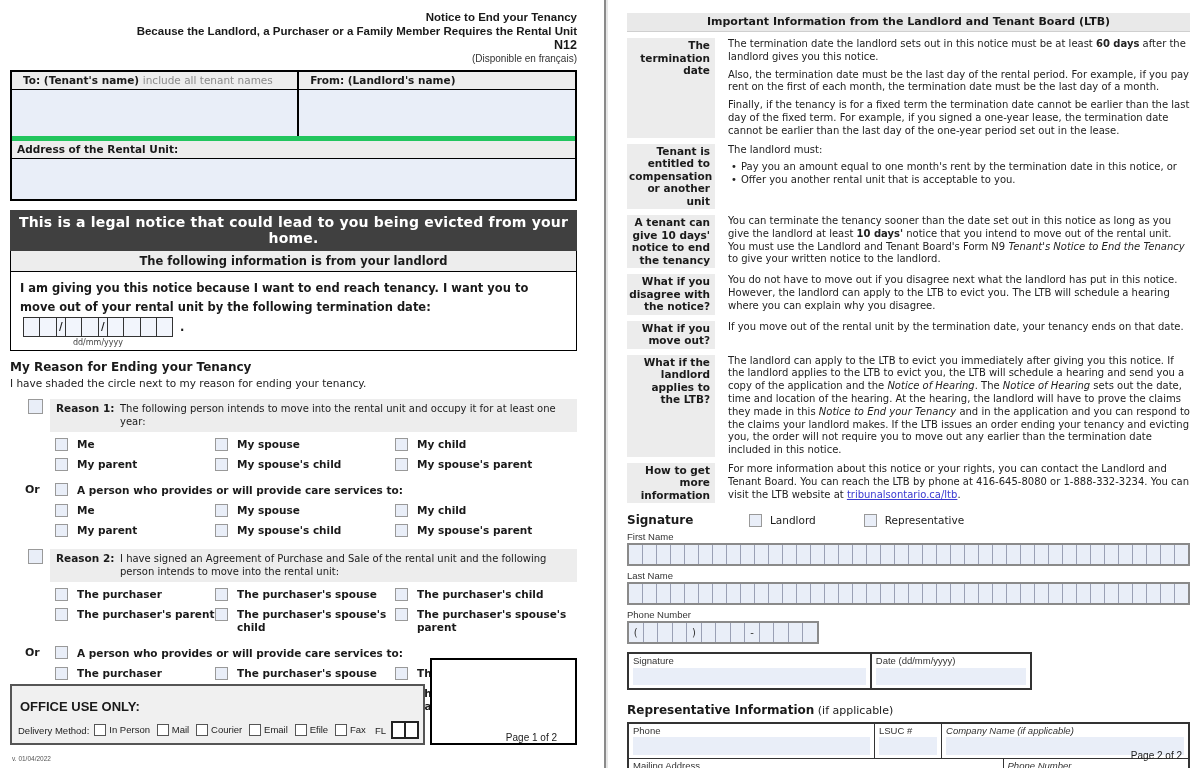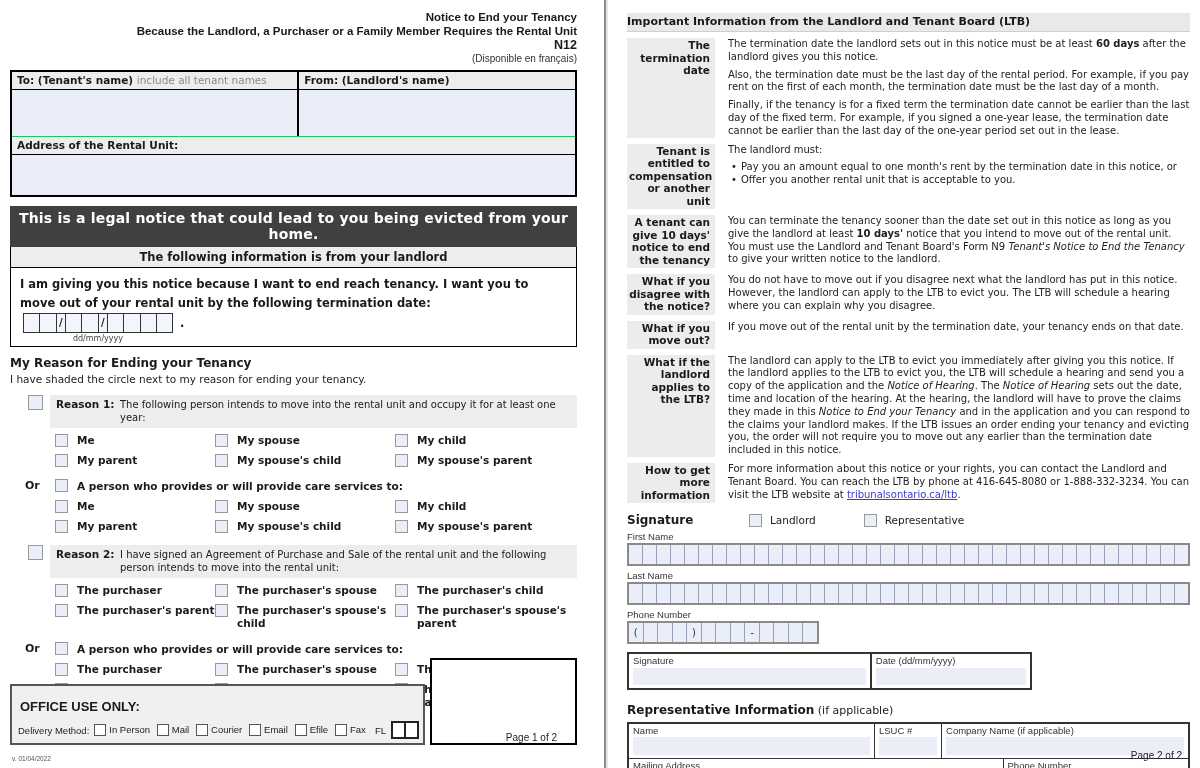--- a/index.html
+++ b/index.html
@@ -20,24 +20,24 @@
   
   .p1-header { text-align:right; font-family:"Liberation Sans",sans-serif; margin-top:2px; }
   .p1-title { font-weight:bold; font-size:11.5px; line-height:14px; }
   .p1-code { font-weight:bold; font-size:12.5px; line-height:15px; }
   .p1-lang { font-size:10px; color:#333; }
 
   .parties { border:2px solid #000; margin-top:6px; }
   .p-top { display:flex; }
   .p-col { width:51%; border-right:2px solid #000; }
   .p-col:last-child { width:49%; border-right:none; }
-  .p-hdr { background:#ededed; border-bottom:1px solid #000; font-size:10.5px; font-weight:bold; padding:2px 5px; line-height:13px; }
+  .p-hdr { background:#ededed; border-bottom:1px solid #000; font-size:10.5px; font-weight:bold; padding:2px 11px; line-height:13px; }
   .p-hint { font-weight:normal; color:#8a8a8a; }
   .p-input { background:#e9eef8; height:46px; }
-  .p-addr-hdr { background:#ededed; border-top:1px solid #22c55e; border-bottom:1px solid #000; font-size:10.5px; font-weight:bold; padding:2px 5px; line-height:13px; }
+  .p-addr-hdr { background:#ededed; border-top:5px solid #22c55e; border-bottom:1px solid #000; font-size:10.5px; font-weight:bold; padding:2px 5px; line-height:13px; }
   .p-input.addr { height:40px; }
 
   .banner { margin-top:9px; background:#404040; color:#fff; font-weight:bold; font-size:14px; text-align:center; padding:4px 0 5px; letter-spacing:0.2px; }
   .info-bar { border:1px solid #000; border-top:none; background:#ededed; text-align:center; font-weight:bold; font-size:11.5px; padding:3px 0; }
   .term-box { border:1px solid #000; border-top:none; padding:7px 9px 13px; font-weight:bold; font-size:11.5px; line-height:19px; }
   .datewrap { position:relative; display:inline-block; vertical-align:-5px; margin:0 3px; }
   .datecells { display:flex; width:150px; height:20px; border:1px solid #333; background:#f2f5fc; }
   .datecells .cell { flex:1; border-right:1px solid #333; text-align:center; font-size:10px; line-height:18px; background:#f2f5fc; }
   .datecells .cell.narrow { flex:0.55; }
   .datecells .cell:last-child { border-right:none; }
@@ -77,21 +77,21 @@
   .delivery .opt-label { font-weight:normal; font-size:9.5px; font-family:"Liberation Sans",sans-serif; margin-left:3px; line-height:12px; }
   .fl-label { margin:0 5px 0 9px; }
   .flcells { display:flex; width:28px; height:18px; border:2px solid #222; background:#fff; }
   .flcells .cell { flex:1; border-right:2px solid #222; background:#fff; }
   .flcells .cell:last-child { border-right:none; }
 
   .p1-version { position:absolute; left:12px; bottom:6px; font-size:6.5px; color:#555; font-family:"Liberation Sans",sans-serif; }
   .p1-page { position:absolute; right:47px; bottom:25px; font-size:10px; font-family:"Liberation Sans",sans-serif; color:#222; }
 
   
-  .p2-header { background:#e9e9e9; font-weight:bold; font-size:11px; padding:2px 0 3px; border-bottom:1px solid #cfcfcf; }
+  .p2-header { background:#e9e9e9; text-align:center; font-weight:bold; font-size:11px; padding:2px 0 3px; border-bottom:1px solid #cfcfcf; }
   .info-rows { margin-top:6px; }
   .info-row { display:flex; margin-bottom:6px; }
   .info-label { width:88px; flex-shrink:0; background:#ececec; text-align:right; font-weight:bold; font-size:10.5px; line-height:12.5px; padding:1px 5px 2px 2px; }
   .info-body { flex:1; margin-left:13px; font-size:10px; line-height:12.8px; color:#222; }
   .info-body p { margin-bottom:5px; }
   .info-body p:last-child { margin-bottom:0; }
   .info-body ul { list-style:none; }
   .info-body li { padding-left:13px; position:relative; }
   .info-body li::before { content:"•"; position:absolute; left:3px; }
   .b { font-weight:bold; }
@@ -117,21 +117,21 @@
   .slabel { font-family:"Liberation Sans",sans-serif; font-size:9.5px; color:#333; line-height:11px; }
   .sfill { flex:1; background:#e9eef8; margin-top:2px; }
 
   .rep-heading { margin-top:13px; font-size:12px; }
   .rep-heading .h-b { font-weight:bold; }
   .rep-heading .h-n { font-weight:normal; font-size:11px; }
   .rep-table { border:2px solid #333; margin-top:5px; }
   .rrow { display:flex; border-bottom:1px solid #333; height:35px; }
   .rrow:last-child { border-bottom:none; }
   .rcell { display:flex; flex-direction:column; padding:1px 4px 3px; border-right:1px solid #333; }
-  .rcell:last-child { border-right:none; }
+  .rcell:last-child { border-right:none;font-style:italic; }
   .rfill { flex:1; background:#e9eef8; margin-top:1px; }
   .w-name { width:44%; } .w-lsuc { width:12%; } .w-company { width:44%; }
   .w-mailing { width:67%; } .w-phone2 { width:33%; }
 
   .p2-page { position:absolute; right:18px; bottom:7px; font-size:10px; font-family:"Liberation Sans",sans-serif; color:#222;margin-left:7px; }
 </style>
 </head>
 <body>
 
 <div class="page" id="page1">
@@ -555,21 +555,21 @@
     </div>
   </div>
 
   <div class="rep-heading">
     <span class="h-b">Representative Information</span><span class="h-n"> (if applicable)</span>
   </div>
 
   <div class="rep-table">
     <div class="rrow">
       <div class="rcell w-name">
-        <span class="slabel">Name</span>
+        <span class="slabel">Phone</span>
         <span class="rfill"></span>
       </div>
       <div class="rcell w-lsuc">
         <span class="slabel">LSUC #</span>
         <span class="rfill"></span>
       </div>
       <div class="rcell w-company">
         <span class="slabel">Company Name (if applicable)</span>
         <span class="rfill"></span>
       </div>

